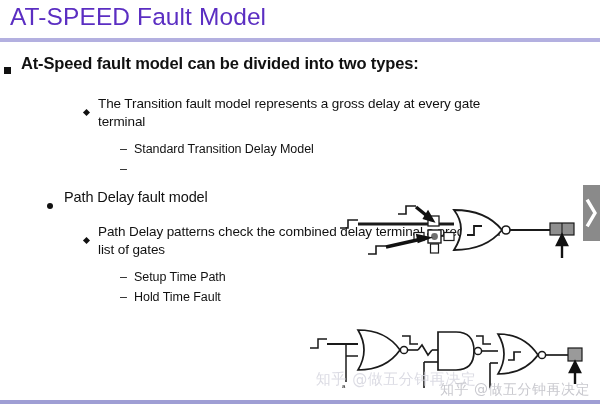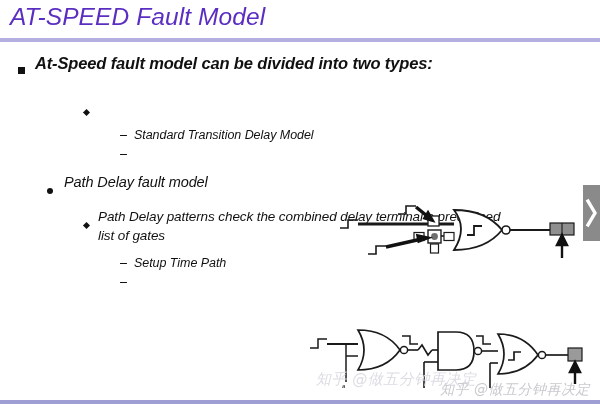--- a/index.html
+++ b/index.html
@@ -15,21 +15,20 @@
     font-family: "Liberation Sans", sans-serif;
     color: #111111;
     -webkit-font-smoothing: antialiased;
   }
 
   
   #slide {
     position: absolute;
     inset: 0;
     background: #ffffff;
-    font-style: italic;
   }
 
   
   .slide-title {
     position: absolute;
     left: 10px;
     top: 3px;
     font-size: 24.5px;
     font-weight: 400;
     letter-spacing: 0.1px;
@@ -66,21 +65,21 @@
     line-height: 1.34;
   }
   .bullet-mark {
     flex: 0 0 auto;
     display: inline-block;
     text-align: left;
   }
   .row-text { flex: 1 1 auto; }
 
   
-  .lvl1 { padding-left: 18px; margin-bottom: 9px; }
+  .lvl1 { padding-left: 4px; margin-bottom: 9px; }
   .lvl1 .row-text {
     font-size: 16.5px;
     font-weight: bold;
     letter-spacing: -0.15px;
   }
   .lvl1 .bullet-mark {
     width: 17px;
     position: relative;
     top: 6px;
   }
@@ -205,20 +204,21 @@
       <span class="row-text">At-Speed fault model can be divided into two types:</span>
     </div>
 
     <div class="gap-a"></div>
 
 
     <div class="gap-b"></div>
 
     <div class="row lvl3">
       <span class="bullet-mark"><i class="dia"></i></span>
+      <span class="row-text">The Transition fault model represents a gross delay at every gate terminal</span>
     </div>
 
     <div class="gap-c"></div>
 
     <div class="row lvl4">
       <span class="bullet-mark">–</span>
       <span class="row-text">Standard Transition Delay Model</span>
     </div>
 
     <div class="row lvl4">
@@ -241,20 +241,21 @@
 
     <div class="gap-c"></div>
 
     <div class="row lvl4">
       <span class="bullet-mark">–</span>
       <span class="row-text">Setup Time Path</span>
     </div>
 
     <div class="row lvl4">
       <span class="bullet-mark">–</span>
+      <span class="row-text">Hold Time Fault</span>
     </div>
 
   </div>
 
   <div class="fig" id="fig-transition">
     <svg width="250" height="66" viewBox="0 0 250 66" xmlns="http://www.w3.org/2000/svg">
       <g stroke="#1a1a1a" fill="none" stroke-width="1.6">
 
         <polyline points="4,30 12,30 12,22 22,22"></polyline>
 

